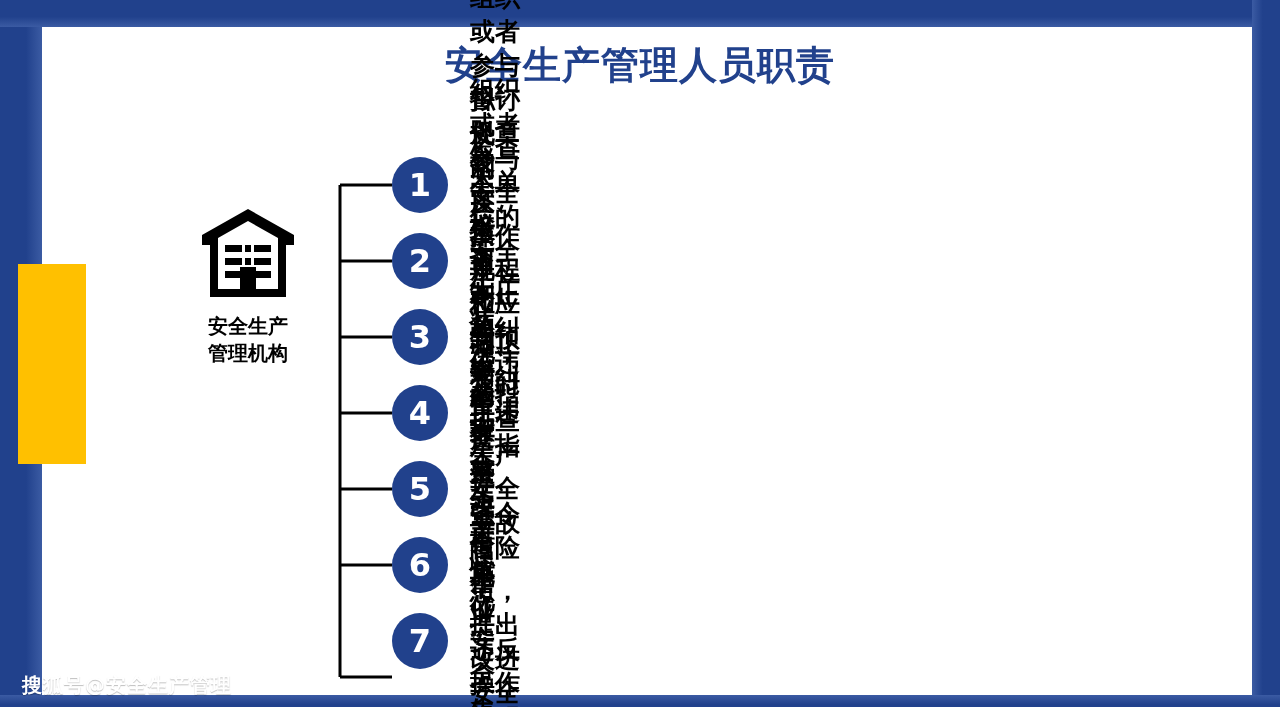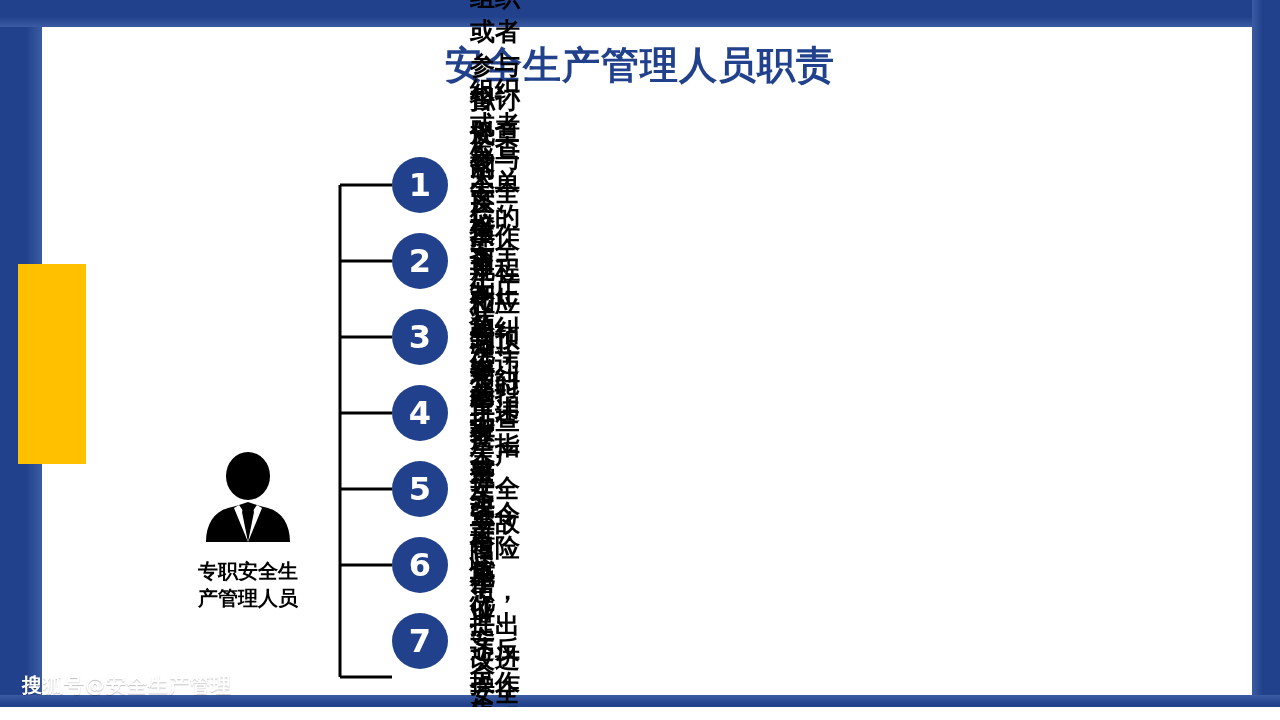--- a/index.html
+++ b/index.html
@@ -132,31 +132,37 @@
 
   <div class="frame-edge frame-left"></div>
   <div class="frame-edge frame-top"></div>
   <div class="frame-edge frame-right"></div>
   <div class="frame-edge frame-bottom"></div>
 
   <div class="accent-block"></div>
 
   <div class="title">安全生产管理人员职责</div>
 
-
-  <div class="category cat-person">
+  <div class="category cat-org">
     <svg class="cat-icon" viewBox="0 0 100 100">
-      <ellipse cx="50" cy="26" rx="22" ry="24" fill="#000000"></ellipse>
-      <path fill="#000000" d="M50 52 L38 56 L30 58 C16 62 8 74 8 92 L92 92 C92 74 84 62 70 58 L62 56 Z"></path>
-      <path fill="#ffffff" d="M41 55 L50 68 L59 55 L64 58 L50 92 L36 58 Z"></path>
-      <path fill="#000000" d="M46 55 L54 55 L56 62 L50 92 L44 62 Z"></path>
+      <path fill="#000000" d="M50 4 L96 30 L96 40 L88 40 L88 92 L12 92 L12 40 L4 40 L4 30 Z
+                              M50 16 L20 33 L20 84 L42 84 L42 62 L58 62 L58 84 L80 84 L80 33 Z"></path>
+      <rect x="27" y="40" width="17" height="7" fill="#000000"></rect>
+      <rect x="27" y="53" width="17" height="7" fill="#000000"></rect>
+      <rect x="27" y="66" width="17" height="7" fill="#000000"></rect>
+      <rect x="47" y="40" width="6" height="7" fill="#000000"></rect>
+      <rect x="47" y="53" width="6" height="7" fill="#000000"></rect>
+      <rect x="56" y="40" width="17" height="7" fill="#000000"></rect>
+      <rect x="56" y="53" width="17" height="7" fill="#000000"></rect>
+      <rect x="56" y="66" width="17" height="7" fill="#000000"></rect>
     </svg>
-    <div class="cat-label">专职安全生
-产管理人员</div>
-  </div>
+    <div class="cat-label">安全生产
+管理机构</div>
+  </div>
+
 
   <svg class="bracket" width="80" height="530" viewBox="0 0 80 530">
 
     <line x1="10" y1="35" x2="10" y2="527" stroke="#000000" stroke-width="3"></line>
 
     <line x1="10" y1="35" x2="62" y2="35" stroke="#000000" stroke-width="3"></line>
     <line x1="10" y1="111" x2="62" y2="111" stroke="#000000" stroke-width="3"></line>
     <line x1="10" y1="187" x2="62" y2="187" stroke="#000000" stroke-width="3"></line>
     <line x1="10" y1="263" x2="62" y2="263" stroke="#000000" stroke-width="3"></line>
     <line x1="10" y1="339" x2="62" y2="339" stroke="#000000" stroke-width="3"></line>

